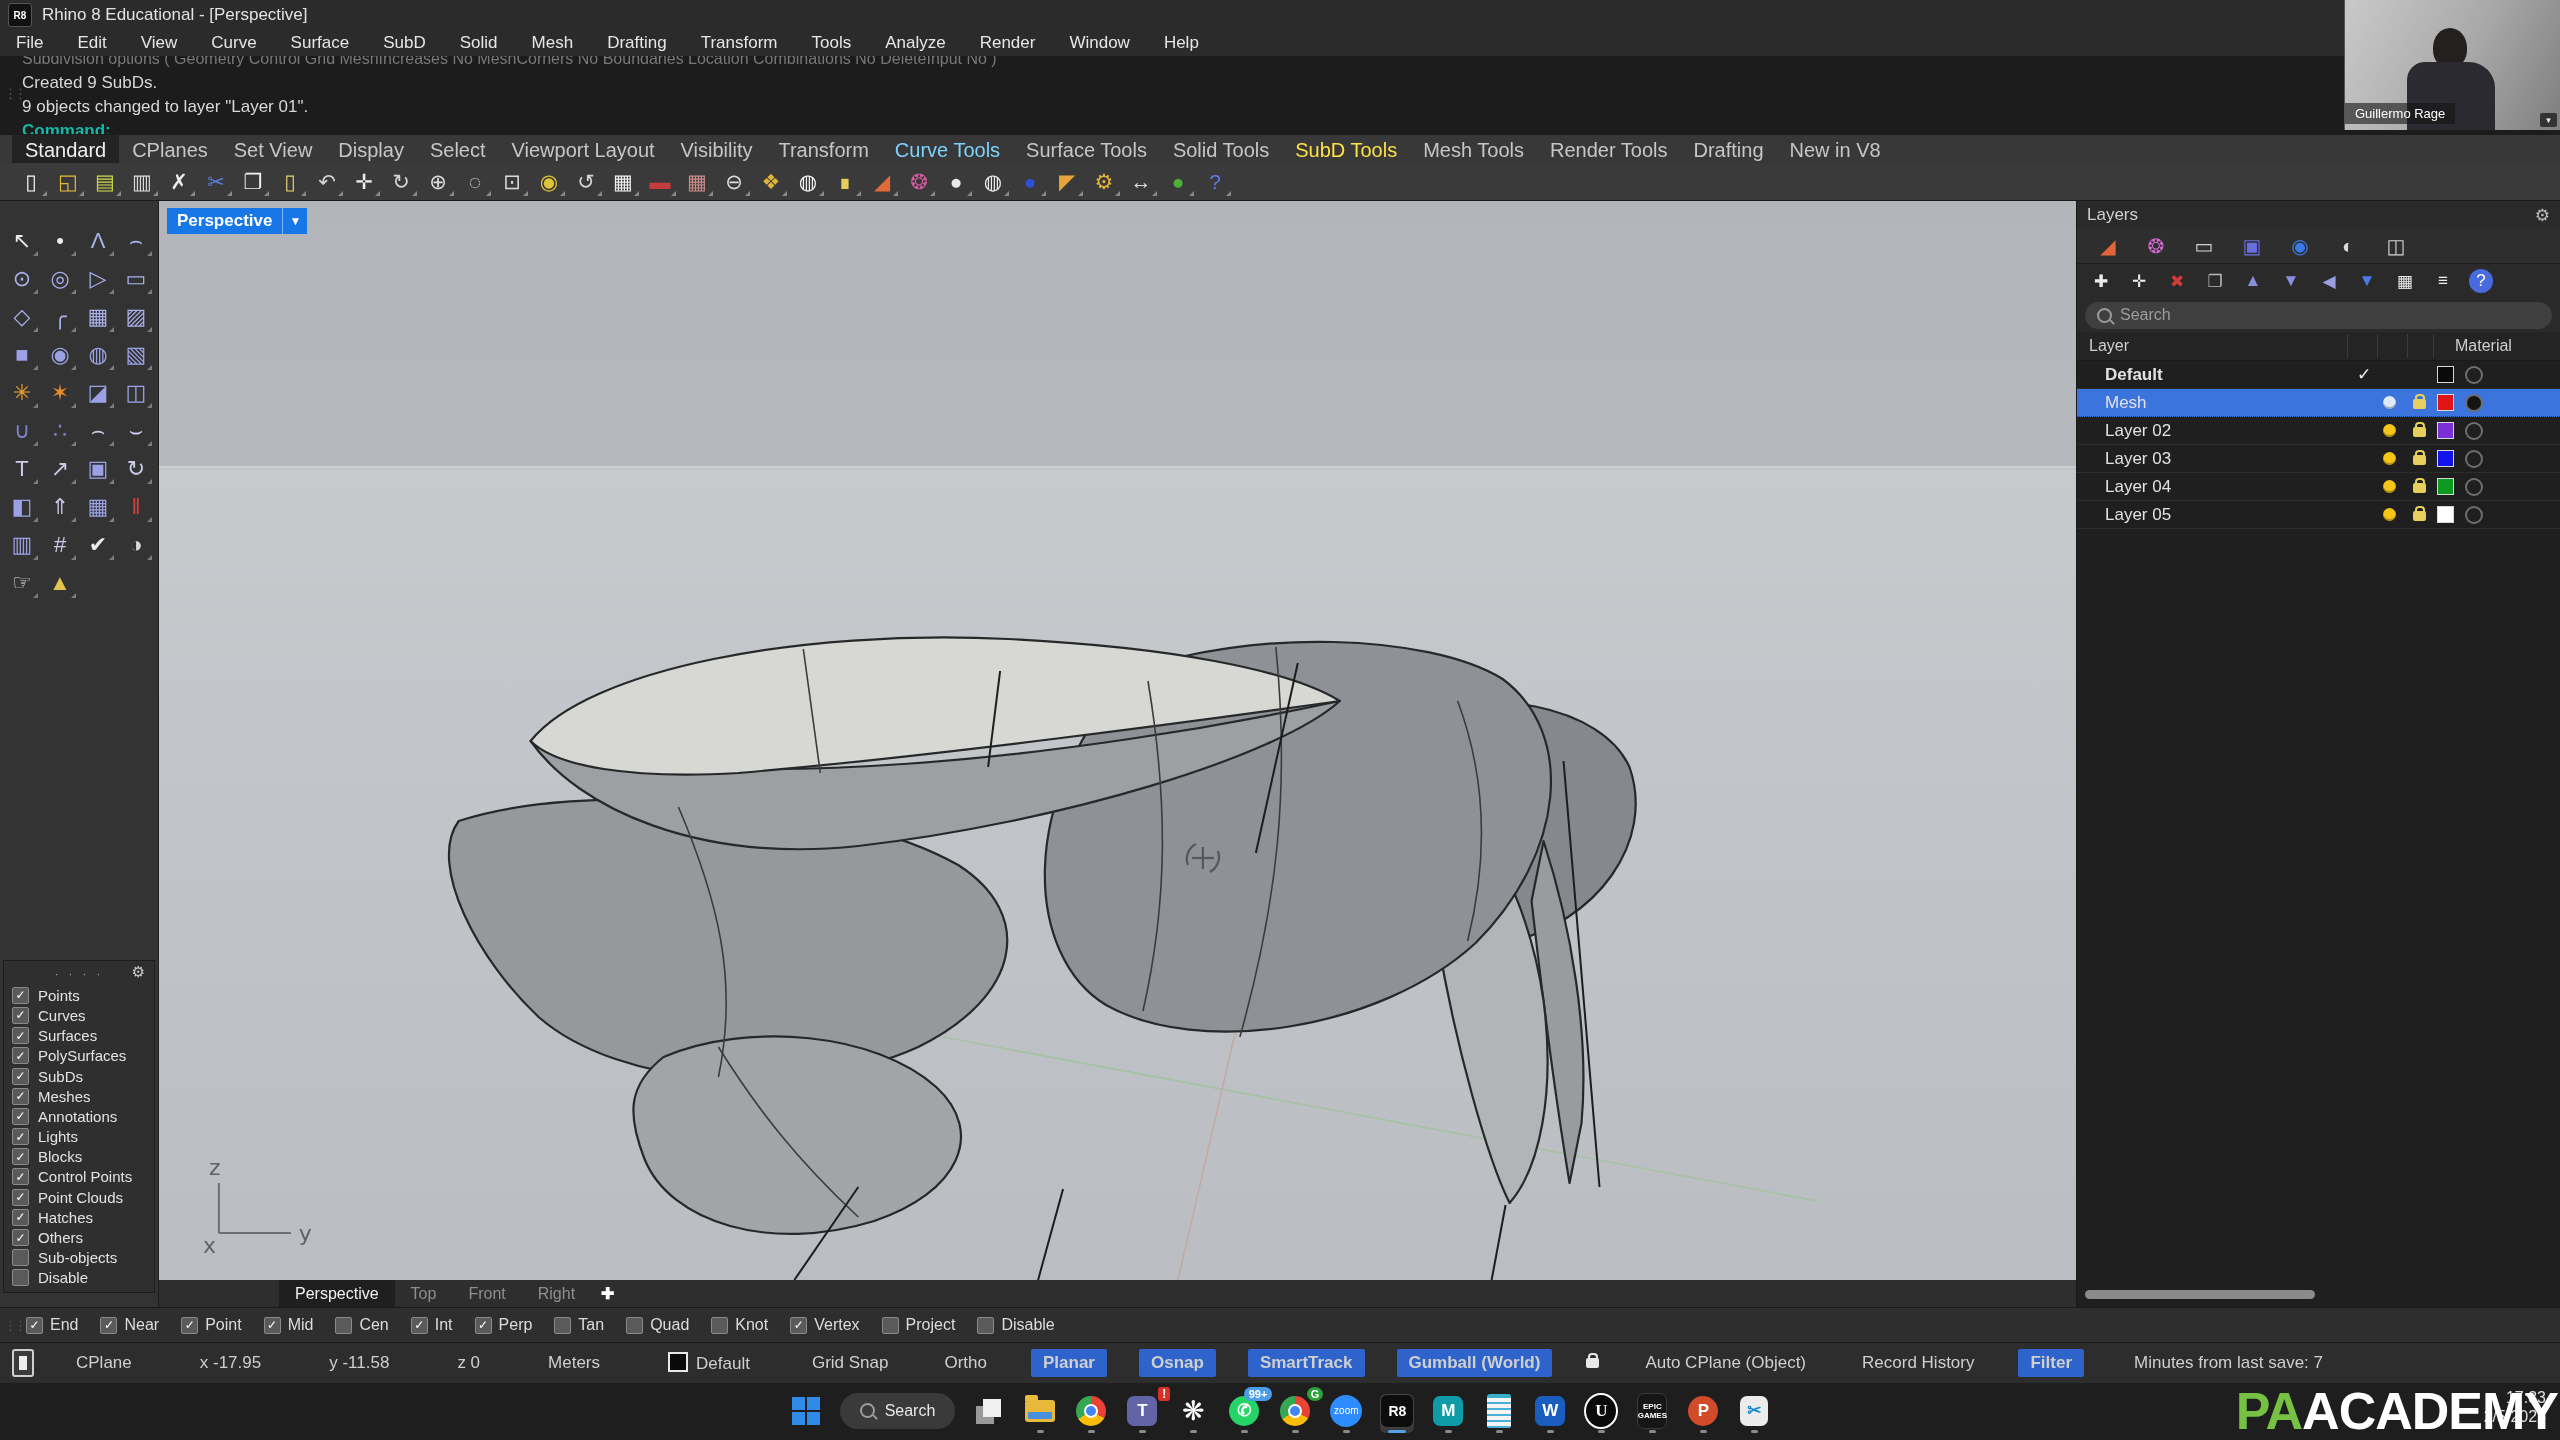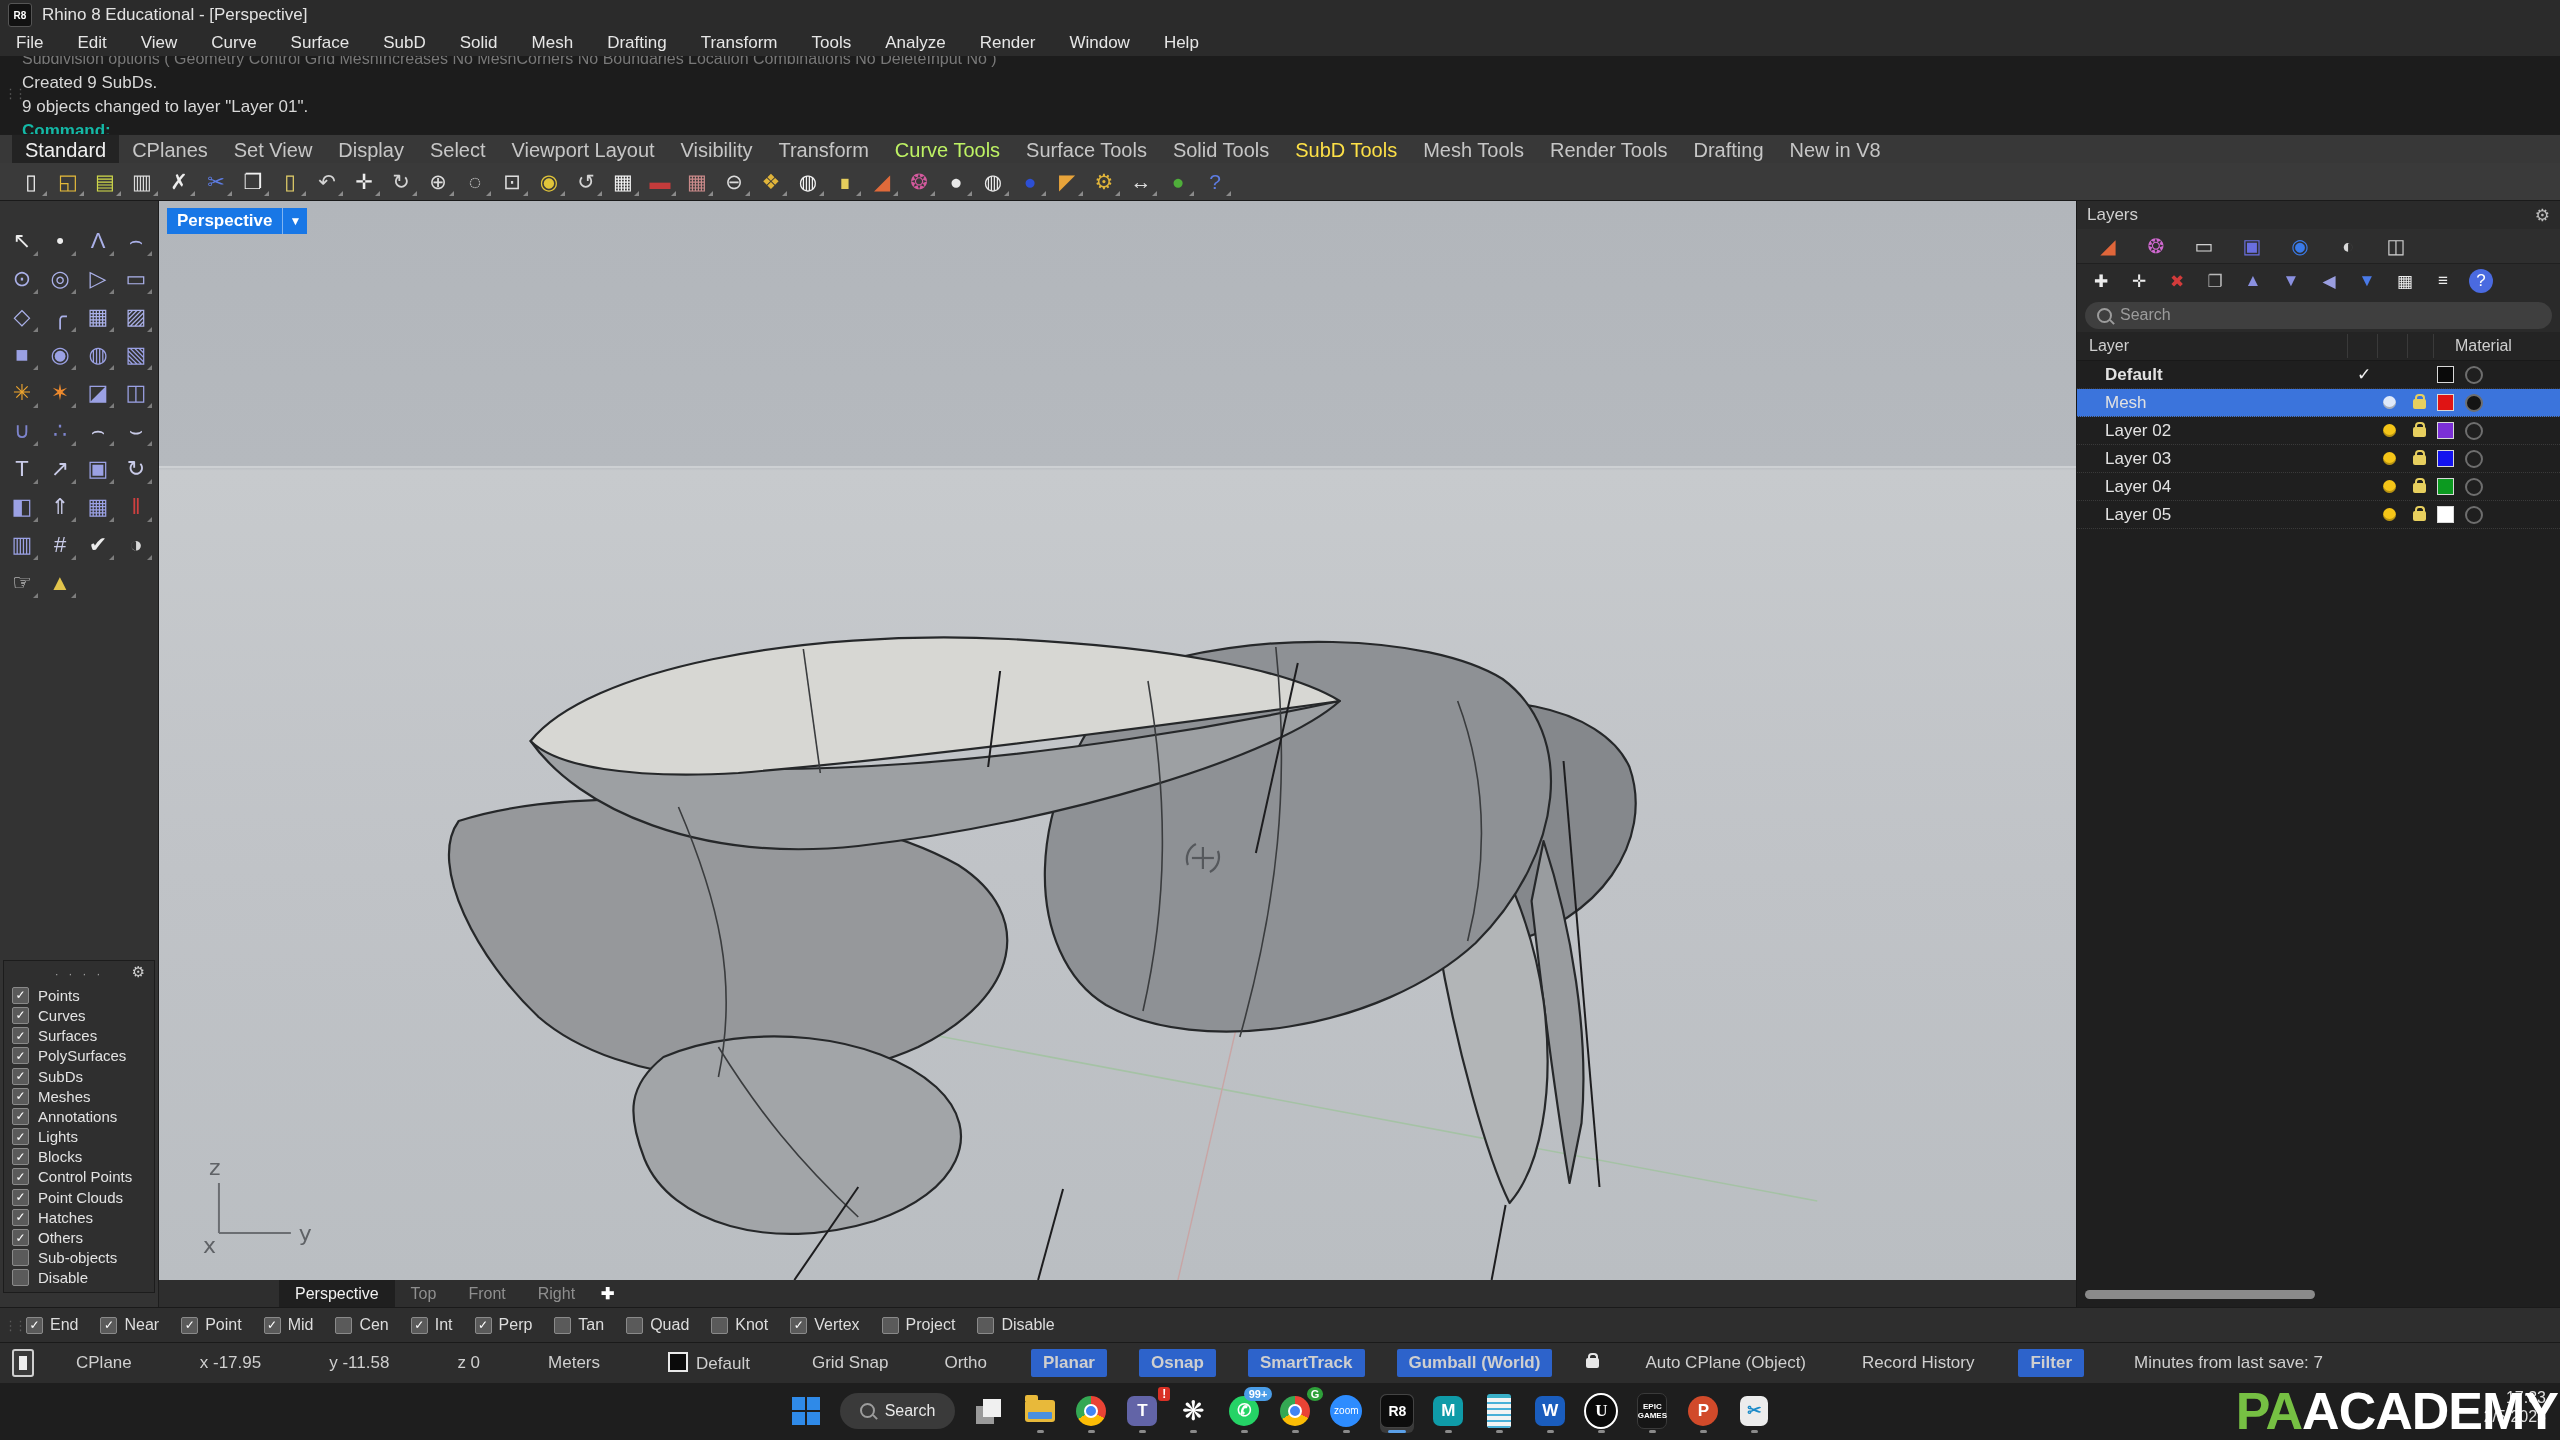--- a/index.html
+++ b/index.html
@@ -155,21 +155,21 @@
   <div class="tabsrow">
 
   <span class="ttab" style="background: rgb(35, 35, 35); color: rgb(239, 239, 239);">Standard</span>
       <span class="ttab" style="background: transparent; color: rgb(198, 198, 198);">CPlanes</span>
       <span class="ttab" style="background: transparent; color: rgb(198, 198, 198);">Set View</span>
       <span class="ttab" style="background: transparent; color: rgb(198, 198, 198);">Display</span>
       <span class="ttab" style="background: transparent; color: rgb(198, 198, 198);">Select</span>
       <span class="ttab" style="background: transparent; color: rgb(198, 198, 198);">Viewport Layout</span>
       <span class="ttab" style="background: transparent; color: rgb(198, 198, 198);">Visibility</span>
       <span class="ttab" style="background: transparent; color: rgb(198, 198, 198);">Transform</span>
-      <span class="ttab" style="background: transparent; color: #bef264;">Curve Tools</span>
+      <span class="ttab" style="background: transparent; color: #7dd3fc;">Curve Tools</span>
       <span class="ttab" style="background: transparent; color: rgb(198, 198, 198);">Surface Tools</span>
       <span class="ttab" style="background: transparent; color: rgb(198, 198, 198);">Solid Tools</span>
       <span class="ttab" style="background: transparent; color: #fde047;">SubD Tools</span>
       <span class="ttab" style="background: transparent; color: rgb(198, 198, 198);">Mesh Tools</span>
       <span class="ttab" style="background: transparent; color: rgb(198, 198, 198);">Render Tools</span>
       <span class="ttab" style="background: transparent; color: rgb(198, 198, 198);">Drafting</span>
       <span class="ttab" style="background: transparent; color: rgb(198, 198, 198);">New in V8</span>
     </div>
 
   <div class="iconsrow">
@@ -725,14 +725,20 @@
 
     <div class="clockarea">
       <div>17:33</div>
       <div>2/5/2025</div>
     </div>
     <div class="brand">
       <span style="color: rgb(118, 192, 67);">PA</span><span style="color: rgb(255, 255, 255);">ACADEMY</span>
     </div>
   </div>
 
+  <div class="webcam">
+    <span class="head"></span>
+    <span class="body"></span>
+    <span class="camname">Guillermo Rage</span>
+    <span class="camdd">▾</span>
+  </div>
 
 </div>
 
 </body></html>

